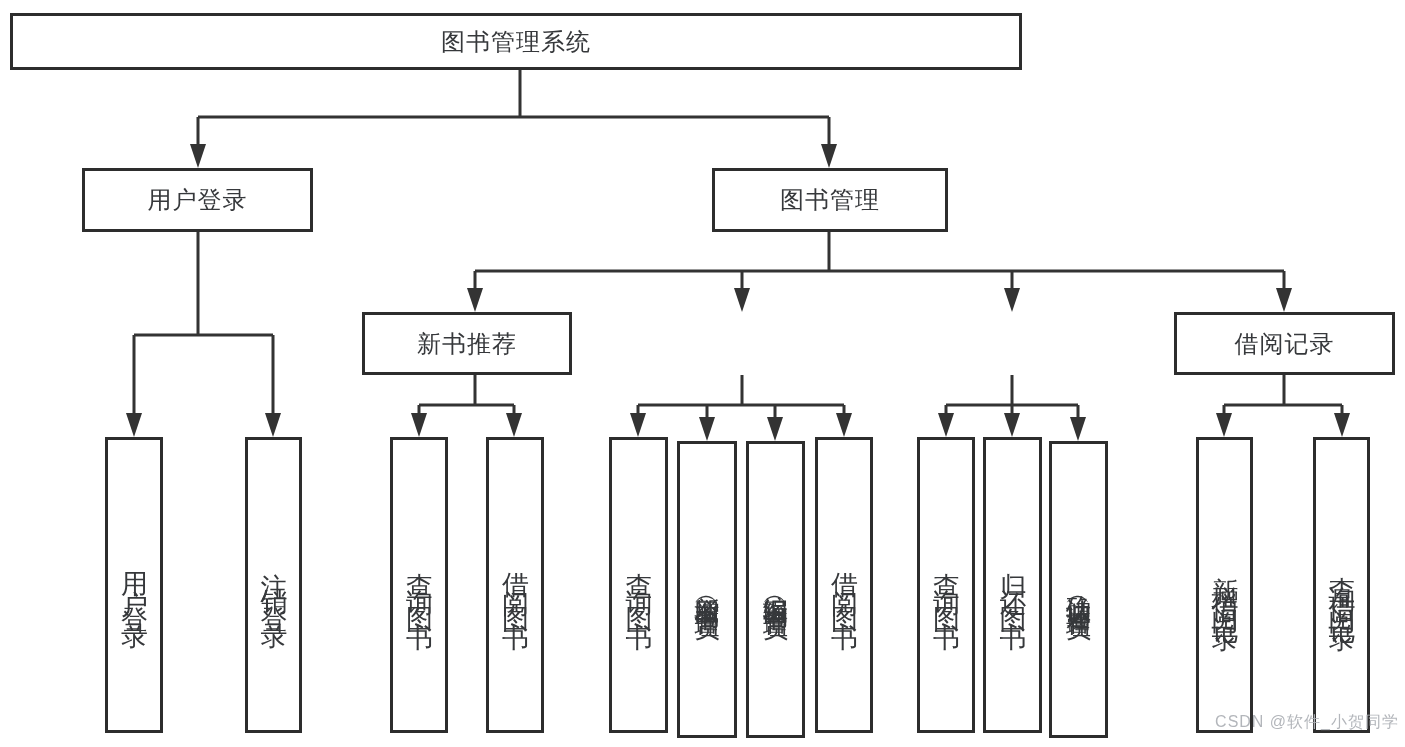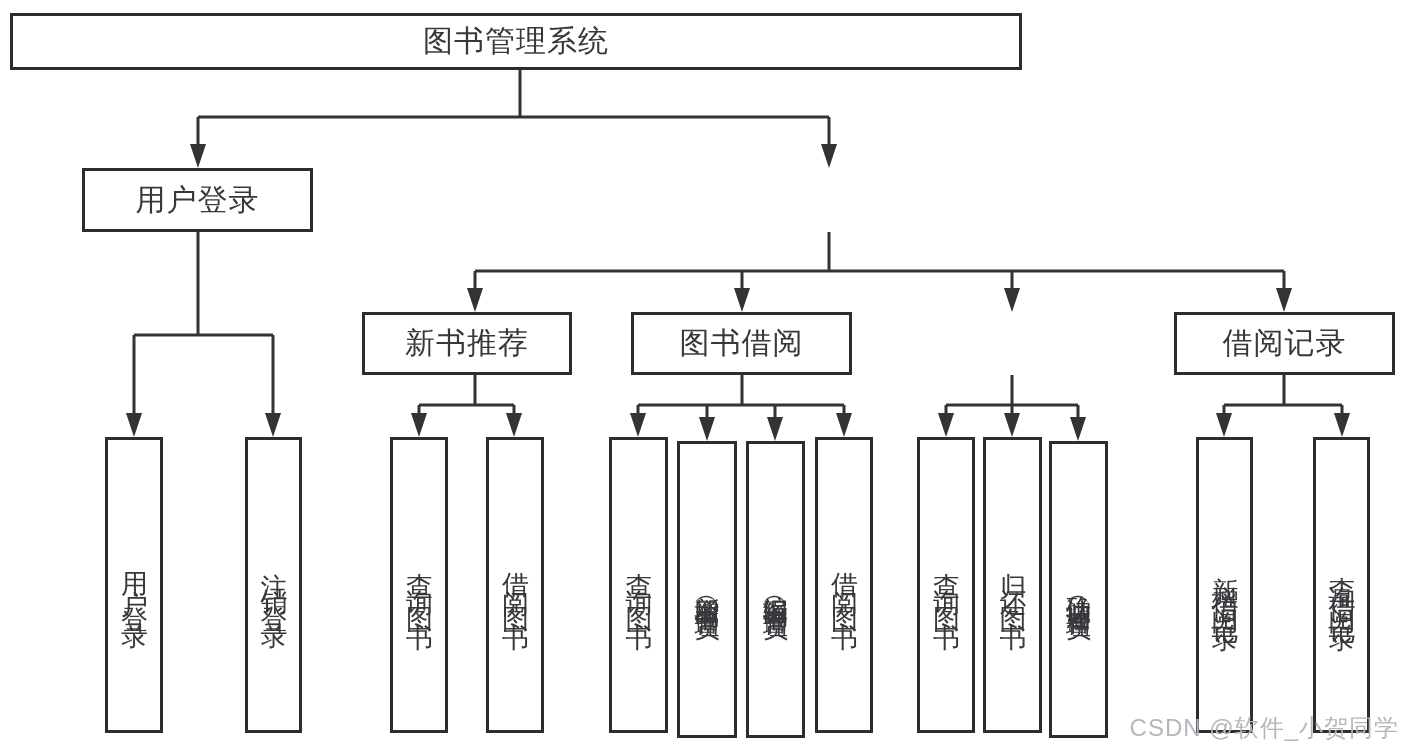--- a/index.html
+++ b/index.html
@@ -27,38 +27,38 @@
     box-sizing: border-box;
     border: 3px solid #2d2d2d;
     background: #ffffff;
     display: flex;
     align-items: center;
     justify-content: center;
     z-index: 1;
     color: #36383b;
   }
   .hnode {
-    font-size: 30px;
+    font-size: 24px;
     letter-spacing: 1px;
     white-space: nowrap;
   }
   .vnode span {
     writing-mode: vertical-rl;
     text-orientation: mixed;
     line-height: 1;
     white-space: nowrap;
   }
   .v4 span { font-size: 27px; letter-spacing: 17px; }
   .v6 span { font-size: 27px; letter-spacing: 10px; }
   .v9 span { font-size: 25px; letter-spacing: 3px; }
   #watermark {
     position: absolute;
     right: 6px;
     top: 712px;
-    font-size: 24px;
+    font-size: 16px;
     color: #b3b6bb;
     z-index: 5;
     white-space: nowrap;
     letter-spacing: 1px;
   }
   .stroke {
     stroke: #333333;
     stroke-width: 3;
     fill: none;
   }
@@ -101,23 +101,23 @@
     <polygon class="arrow" points="1078,441 1070,417 1086,417"></polygon>
 
     <path class="stroke" d="M1284 375 V405 M1224 405 H1342 M1224 405 V414 M1342 405 V414"></path>
     <polygon class="arrow" points="1224,437 1216,413 1232,413"></polygon>
     <polygon class="arrow" points="1342,437 1334,413 1350,413"></polygon>
   </svg>
 
   <div class="node hnode" style="left:10px; top:13px; width:1012px; height:57px;">图书管理系统</div>
 
   <div class="node hnode" style="left:82px; top:168px; width:231px; height:64px;">用户登录</div>
+  <div class="node hnode" style="left:712px; top:168px; width:236px; height:64px;">图书管理</div>
 
   <div class="node hnode" style="left:362px; top:312px; width:210px; height:63px;">新书推荐</div>
-  <div class="node hnode" style="left:631px; top:312px; width:221px; height:63px;">图书借阅</div>
   <div class="node hnode" style="left:1174px; top:312px; width:221px; height:63px;">借阅记录</div>
 
   <div class="node vnode v4" style="left:105px; top:437px; width:58px; height:296px;">
     <span>用户登录</span>
   </div>
   <div class="node vnode v4" style="left:245px; top:437px; width:57px; height:296px;">
     <span>注销登录</span>
   </div>
 
   <div class="node vnode v4" style="left:390px; top:437px; width:58px; height:296px;">

